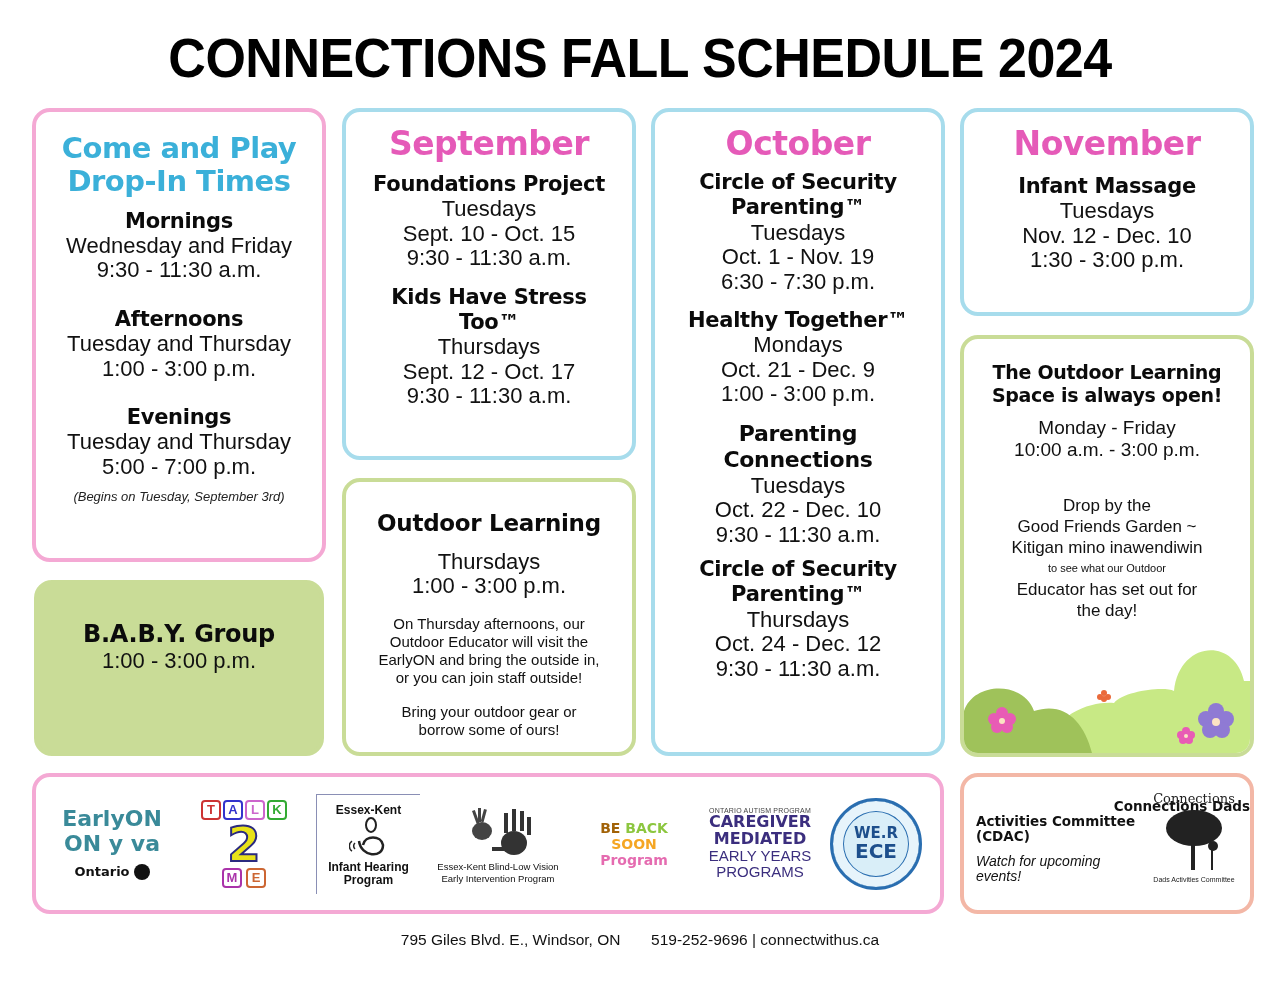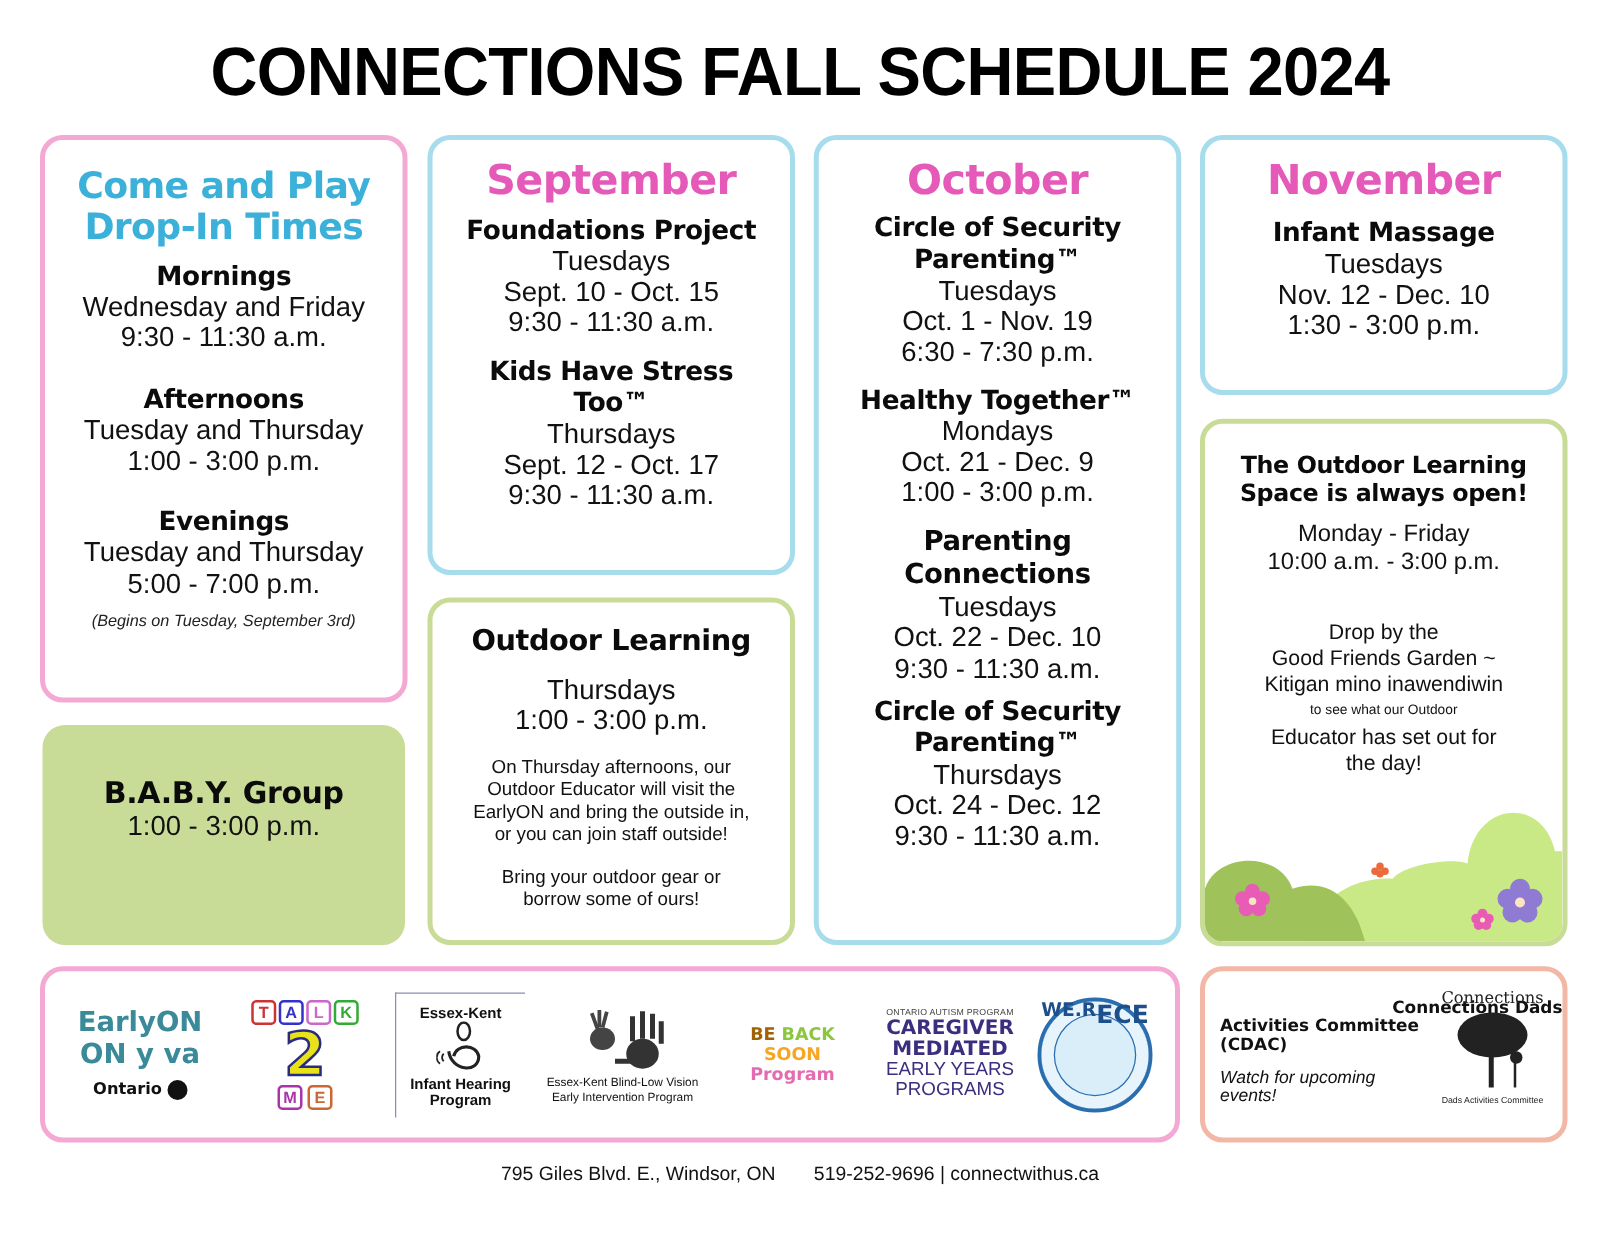--- a/index.html
+++ b/index.html
@@ -75,21 +75,21 @@
   </div>
   <div class="block" style="margin-top:14px;">
     <div class="prog">Kids Have Stress</div>
     <div class="prog">Too™</div>
     <div class="line">Thursdays</div>
     <div class="line">Sept. 12 - Oct. 17</div>
     <div class="line">9:30 - 11:30 a.m.</div>
   </div>
 </div>
 
-<div class="card green" style="left:342px; top:478px; width:294px; height:278px; padding-top:18px;">
+<div class="card green" style="left:342px; top:478px; width:294px; height:278px; padding-top:28px;">
   <div class="prog" style="font-size:23px;">Outdoor Learning</div>
   <div class="line" style="margin-top:12px;">Thursdays</div>
   <div class="line">1:00 - 3:00 p.m.</div>
   <div style="margin-top:16px;">
     <div class="small">On Thursday afternoons, our</div>
     <div class="small">Outdoor Educator will visit the</div>
     <div class="small">EarlyON and bring the outside in,</div>
     <div class="small">or you can join staff outside!</div>
   </div>
   <div style="margin-top:16px;">
@@ -248,21 +248,21 @@
       <div style="font-family:'DejaVu Sans',sans-serif; font-weight:700; font-size:14px; color:#e56bb0;">Program</div>
     </div>
     <div class="logo" style="width:112px;">
       <div style="font-size:7px; color:#444; letter-spacing:0.2px;">ONTARIO AUTISM PROGRAM</div>
       <div style="font-family:'DejaVu Sans',sans-serif; font-weight:700; font-size:16px; color:#3b2e7e; line-height:1.05;">CAREGIVER</div>
       <div style="font-family:'DejaVu Sans',sans-serif; font-weight:700; font-size:16px; color:#3b2e7e; line-height:1.05;">MEDIATED</div>
       <div style="font-size:15px; color:#3b2e7e; line-height:1.05;">EARLY YEARS</div>
       <div style="font-size:15px; color:#3b2e7e; line-height:1.05;">PROGRAMS</div>
     </div>
     <div class="logo" style="width:96px;">
-      <div style="width:92px; height:92px; border-radius:50%; border:3px solid #2a6eb0; background:#d9eef8; display:flex; flex-direction:row; justify-content:center; box-shadow: inset 0 0 0 10px #e7f4fb, inset 0 0 0 11px #2a6eb0;">
+      <div style="width:92px; height:92px; border-radius:50%; border:3px solid #2a6eb0; background:#d9eef8; display:flex; flex-direction:column; align-items:center; justify-content:center; box-shadow: inset 0 0 0 10px #e7f4fb, inset 0 0 0 11px #2a6eb0;">
         <div style="font-family:'DejaVu Sans',sans-serif; font-weight:700; font-size:15px; color:#1d4f8c; line-height:1;">WE.R</div>
         <div style="font-family:'DejaVu Sans',sans-serif; font-weight:700; font-size:20px; color:#1d4f8c; line-height:1;">ECE</div>
       </div>
     </div>
   </div>
 </div>
 
 <div class="card salmon" style="left:960px; top:773px; width:294px; height:141px; text-align:left; padding:22px 0 0 12px;">
   <div style="font-family:'DejaVu Sans',sans-serif; font-weight:700; font-size:13.5px; line-height:15px;text-align:right;">Connections Dads</div>
   <div style="font-family:'DejaVu Sans',sans-serif; font-weight:700; font-size:13.5px; line-height:15px;">Activities Committee</div>

